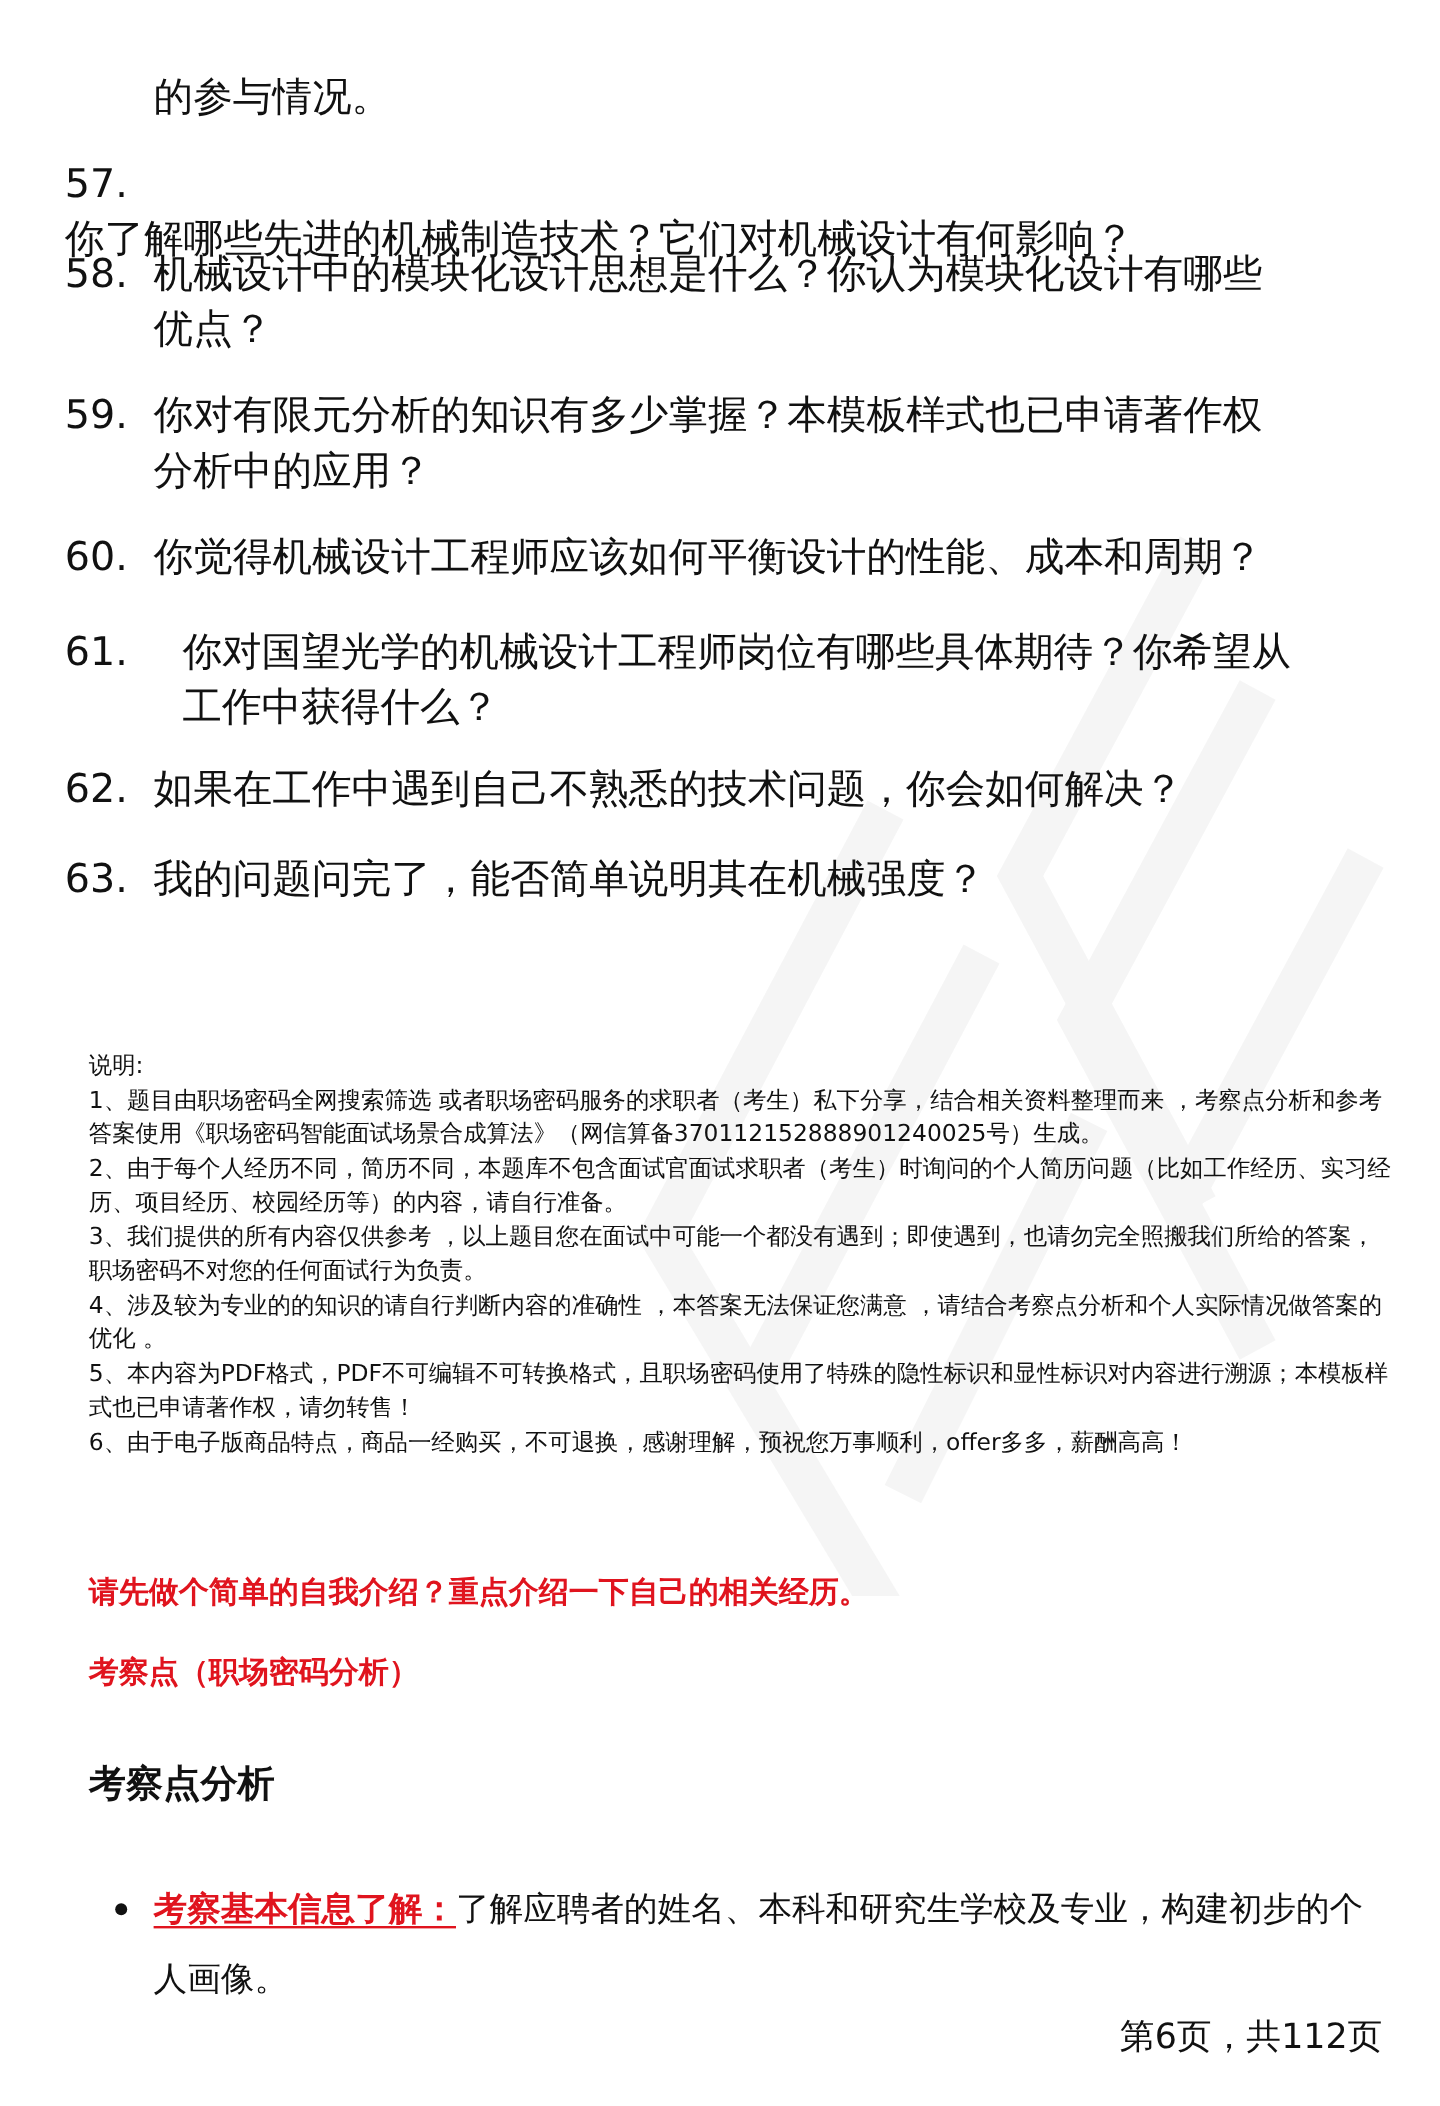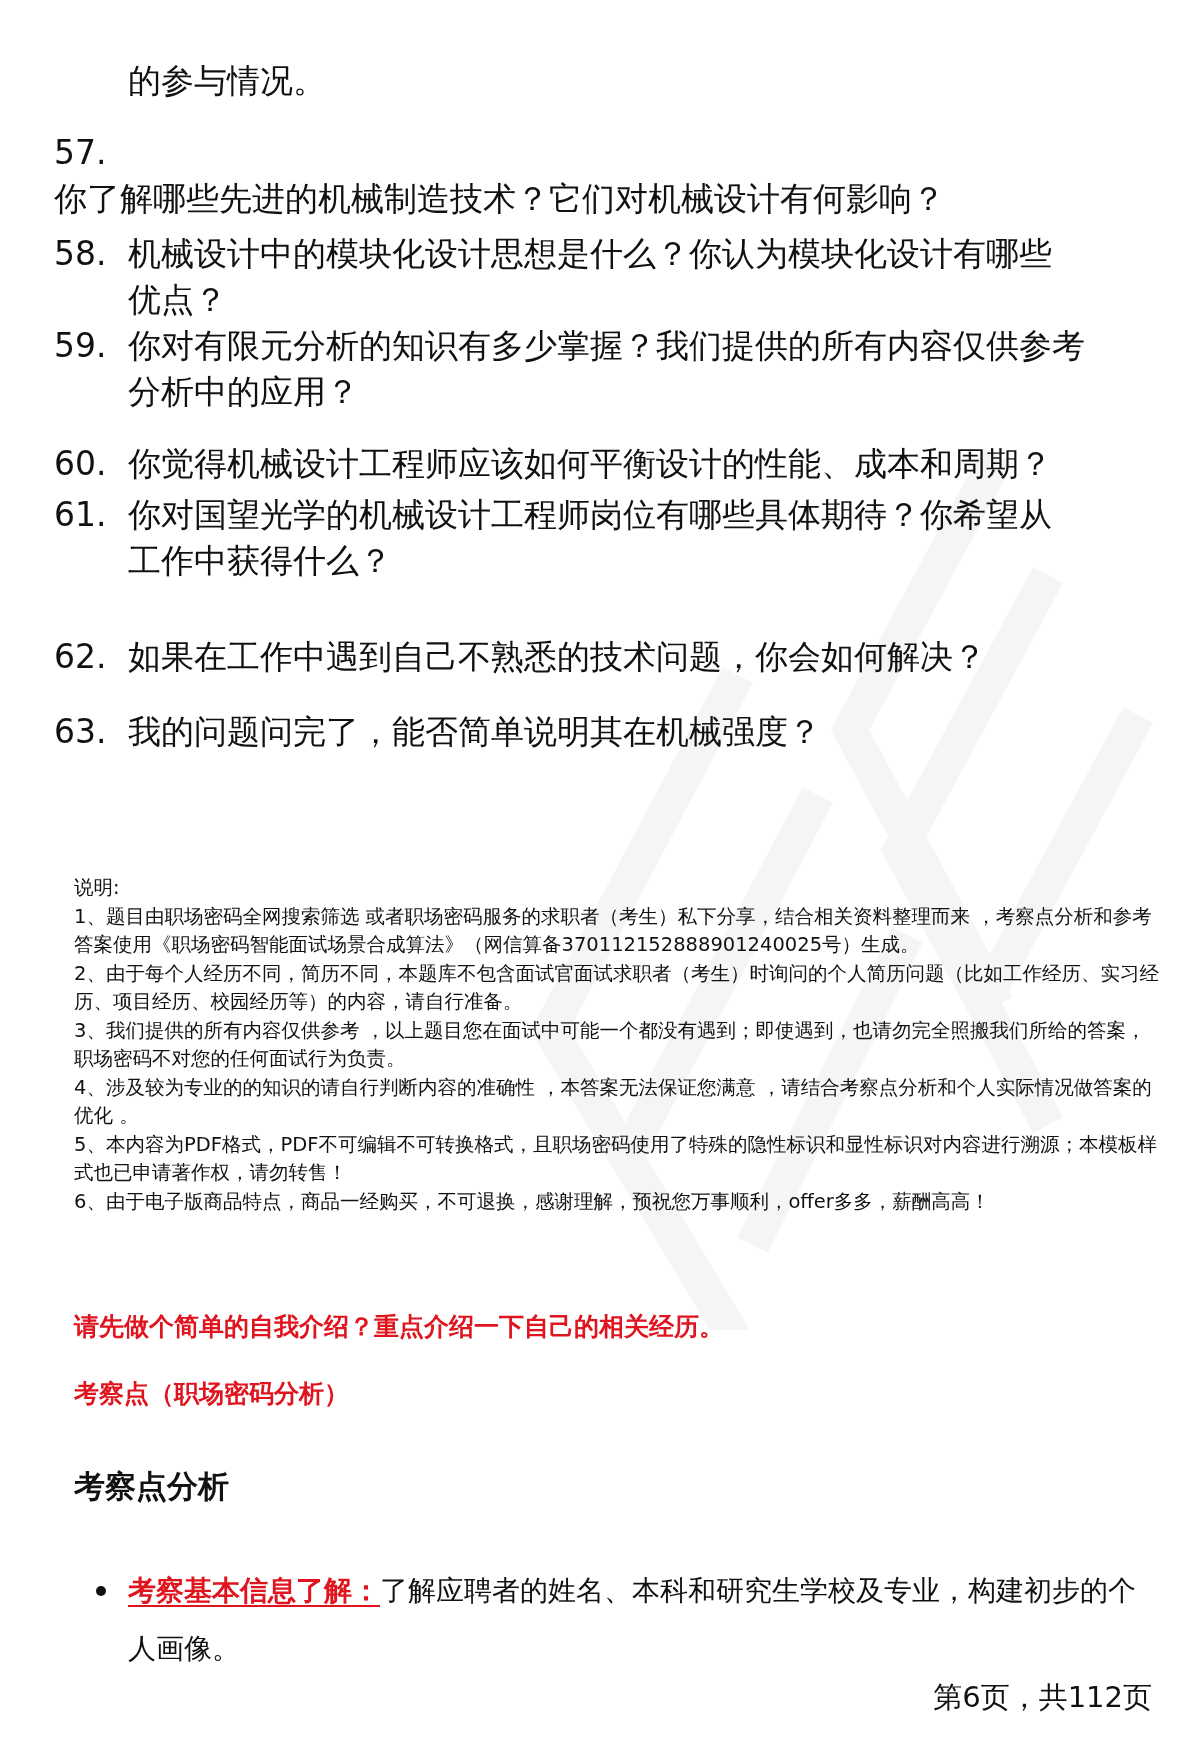--- a/index.html
+++ b/index.html
@@ -56,40 +56,40 @@
   </g>
 </svg>
 
 <div class="cont" style="top:58px;text-align:right;">的参与情况。</div>
 
 <div class="q" style="top:130px;flex-direction:column;">
   <span class="num">57.</span>
   <span class="txt">你了解哪些先进的机械制造技术？它们对机械设计有何影响？</span>
 </div>
 
-<div class="q" style="top:205px;margin-top:26px;">
+<div class="q" style="top:205px;">
   <span class="num">58.</span>
   <span class="txt">
     <span>机械设计中的模块化设计思想是什么？你认为模块化设计有哪些</span><br><span>优点？</span>
   </span>
 </div>
 
 <div class="q" style="top:323px;">
   <span class="num">59.</span>
   <span class="txt">
-    <span>你对有限元分析的知识有多少掌握？我们提供的所有内容仅供参考</span><br><span>分析中的应用？</span>
+    <span>你对有限元分析的知识有多少掌握？本模板样式也已申请著作权</span><br><span>分析中的应用？</span>
   </span>
 </div>
 
 <div class="q" style="top:441px;">
   <span class="num">60.</span>
   <span class="txt">你觉得机械设计工程师应该如何平衡设计的性能、成本和周期？</span>
 </div>
 
-<div class="q" style="top:492px;">
+<div class="q" style="top:520px;gap:24px;">
   <span class="num">61.</span>
   <span class="txt">
     <span>你对国望光学的机械设计工程师岗位有哪些具体期待？你希望从</span><br><span>工作中获得什么？</span>
   </span>
 </div>
 
 <div class="q" style="top:634px;">
   <span class="num">62.</span>
   <span class="txt">如果在工作中遇到自己不熟悉的技术问题，你会如何解决？</span>
 </div>

